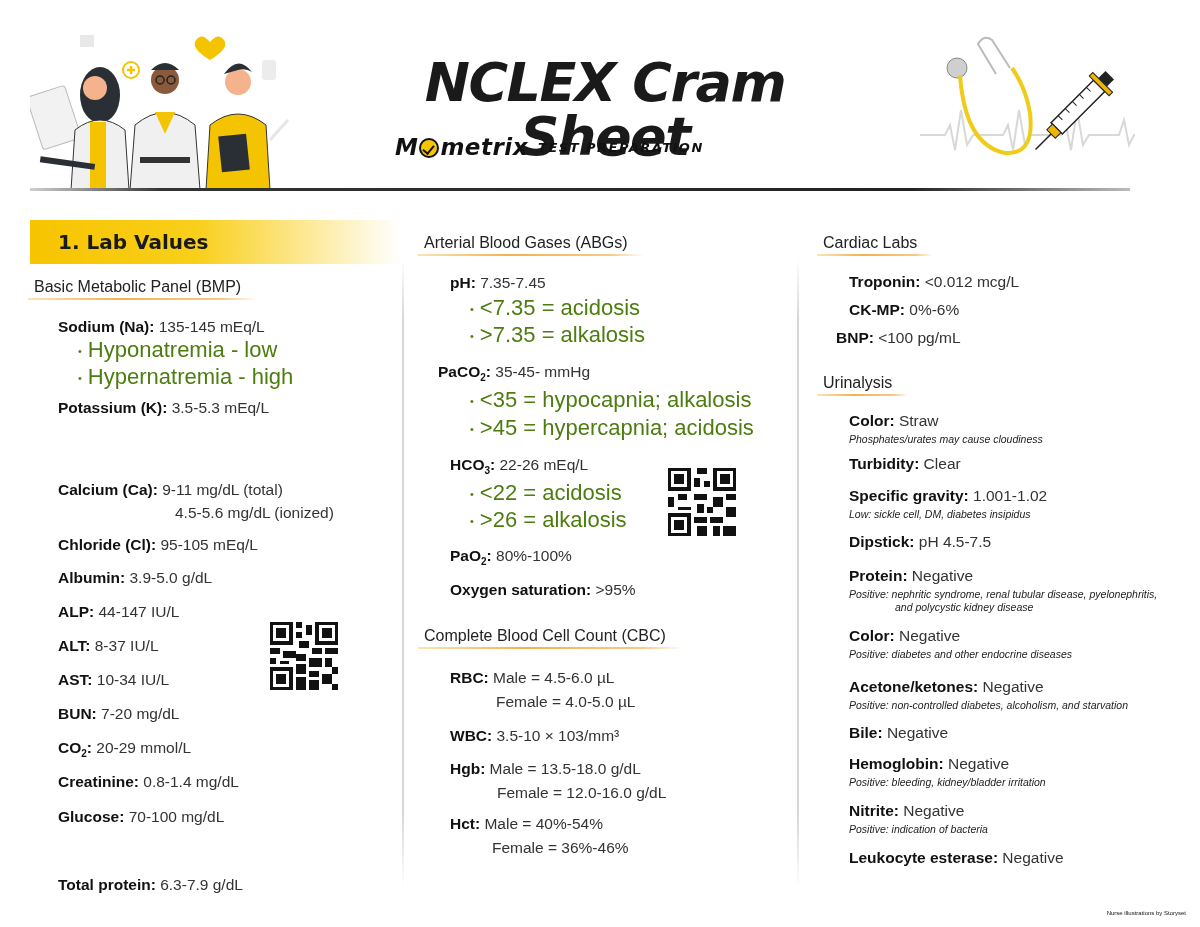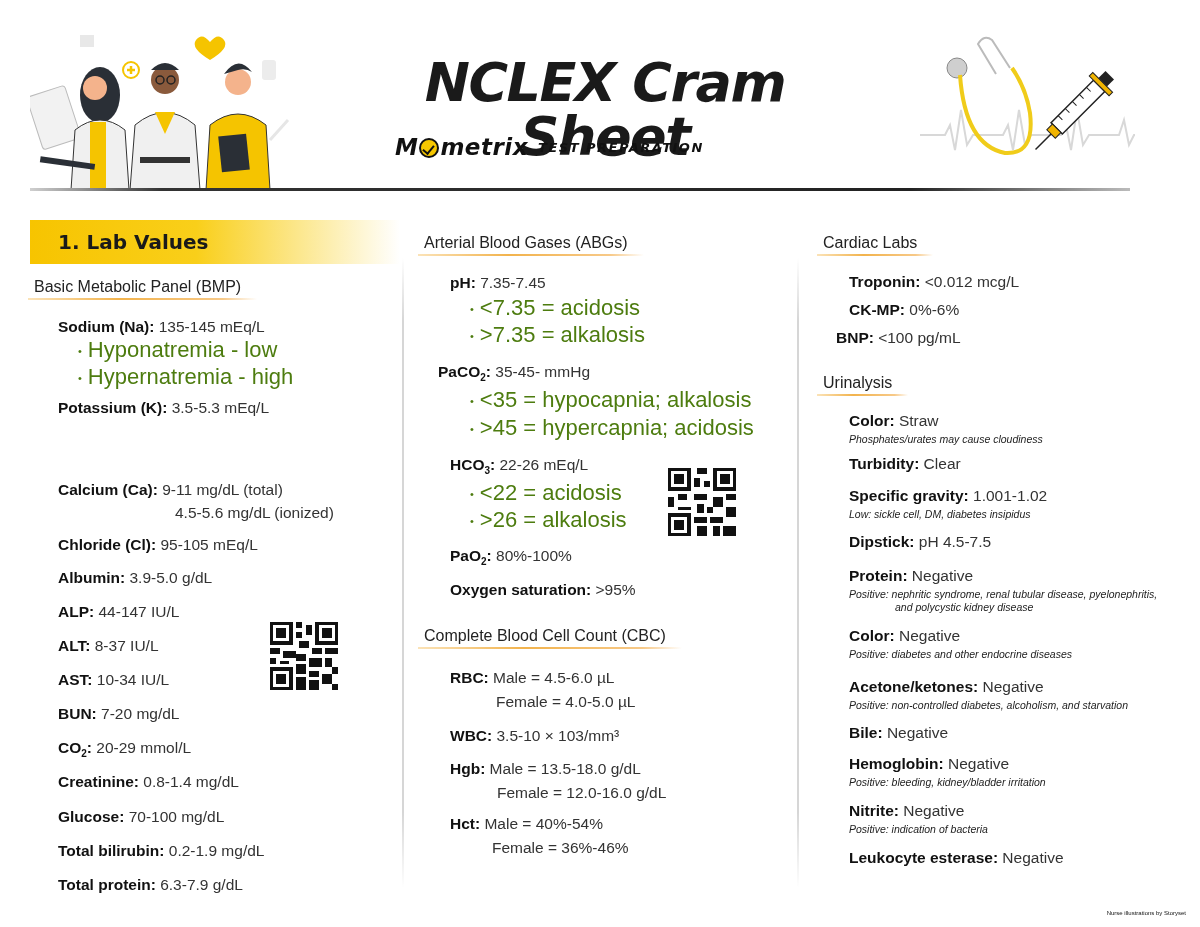--- a/index.html
+++ b/index.html
@@ -160,23 +160,20 @@
   </div>
   <div class="abs entry" style="left:28px; top:516px;">
     <b><span>CO</span><sub>2</sub><span>:</span></b><span> 20-29 mmol/L</span>
   </div>
   <div class="abs entry" style="left:28px; top:550px;">
     <b>Creatinine:</b><span> 0.8-1.4 mg/dL</span>
   </div>
   <div class="abs entry" style="left:28px; top:585px;">
     <b>Glucose:</b><span> 70-100 mg/dL</span>
   </div>
-  <div class="abs entry" style="left:28px; top:619px;">
-    <b>Total bilirubin:</b><span> 0.2-1.9 mg/dL</span>
-  </div>
   <div class="abs entry" style="left:28px; top:653px;">
     <b>Total protein:</b><span> 6.3-7.9 g/dL</span>
   </div>
 
   <svg class="qr" style="left:240px; top:402px;" viewBox="0 0 21 21" shape-rendering="crispEdges">
     <rect width="21" height="21" fill="#fff"></rect>
     <path fill="#111" d="M0 0h7v7h-7zM1 1v5h5v-5zM2 2h3v3h-3zM14 0h7v7h-7zM15 1v5h5v-5zM16 2h3v3h-3zM0 14h7v7h-7zM1 15v5h5v-5zM2 16h3v3h-3zM8 0h2v2h-2zM11 1h2v3h-2zM8 3h2v2h-2zM9 6h3v2h-3zM0 8h3v2h-3zM4 9h4v2h-4zM13 8h3v2h-3zM17 8h4v2h-4zM8 10h3v2h-3zM12 11h4v3h-4zM0 11h2v2h-2zM3 12h3v1h-3zM17 11h2v3h-2zM8 13h3v3h-3zM19 14h2v2h-2zM12 15h3v2h-3zM16 16h3v3h-3zM8 17h3v4h-3zM12 18h3v3h-3zM19 19h2v2h-2z"></path>
   </svg>
 </div>
 

